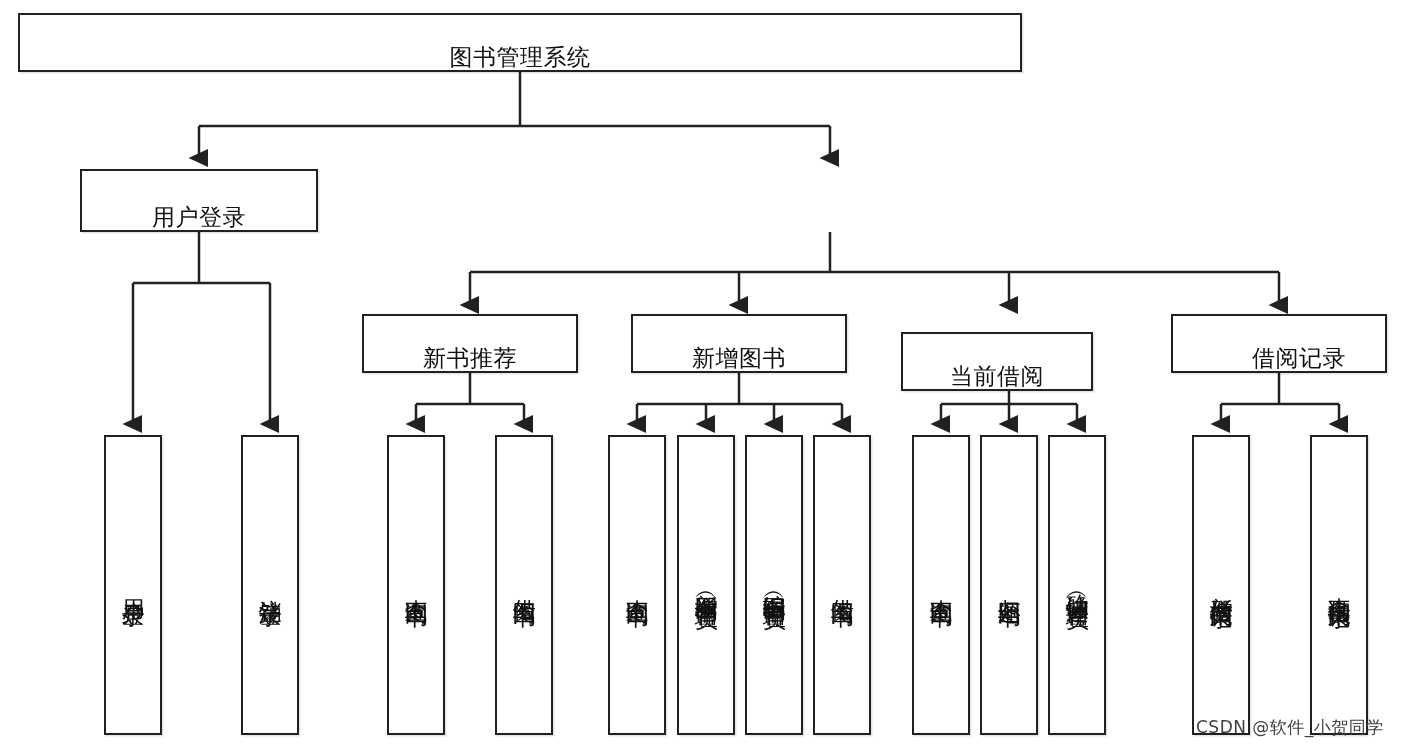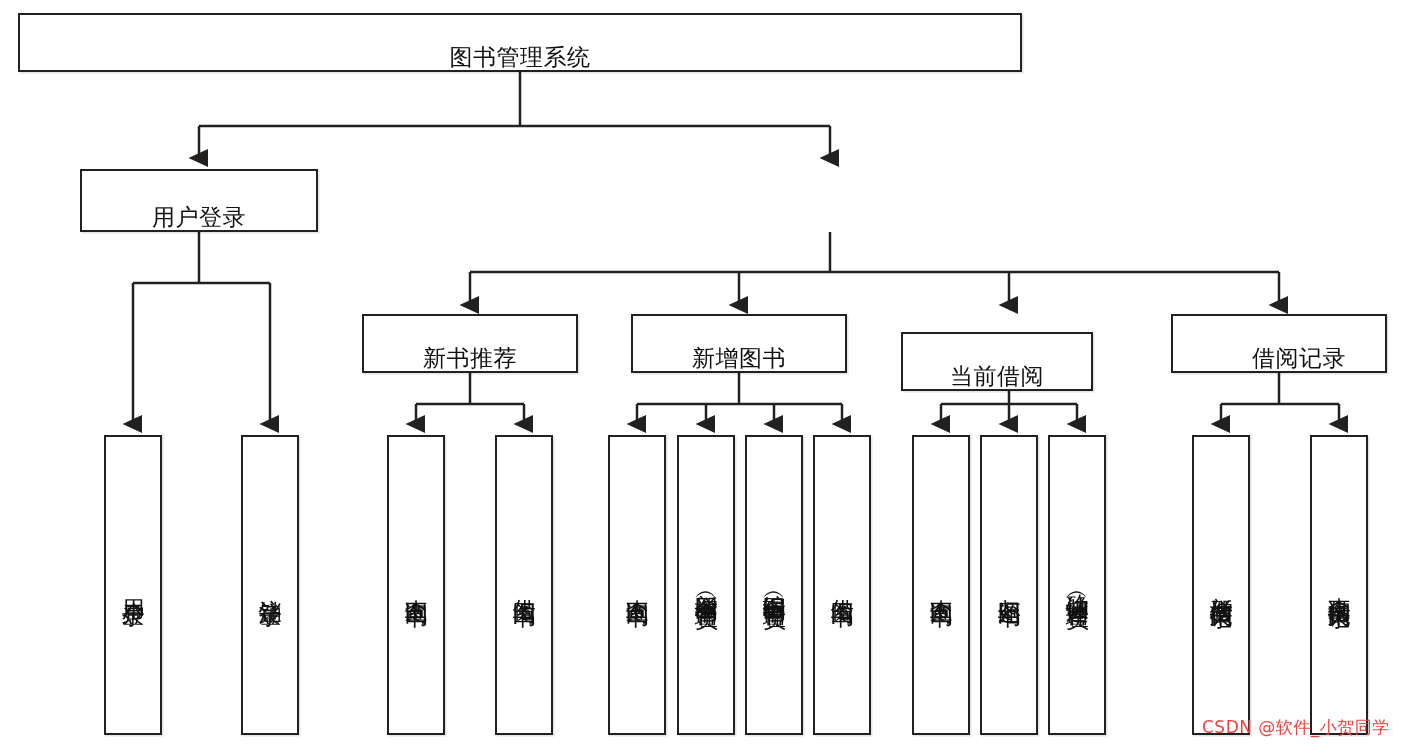--- a/index.html
+++ b/index.html
@@ -58,25 +58,24 @@
     text-orientation: upright;
     font-size: 23px;
     line-height: 1.28;
     letter-spacing: 2px;
     color: #111111;
     white-space: nowrap;
   }
   .watermark {
     position: absolute;
     font-size: 17px;
-    color: #ef4444;
+    color: #404040;
     letter-spacing: 0.5px;
     white-space: nowrap;
     user-select: none;
-    margin-left: 6px;
   }
 </style>
 </head>
 <body>
 
 <div id="canvas">
 
   <svg class="edges" viewBox="0 0 1405 747" xmlns="http://www.w3.org/2000/svg">
     <defs>
       <marker id="arrow" markerWidth="9" markerHeight="9" refX="4.2" refY="4.2" orient="auto" markerUnits="strokeWidth">

